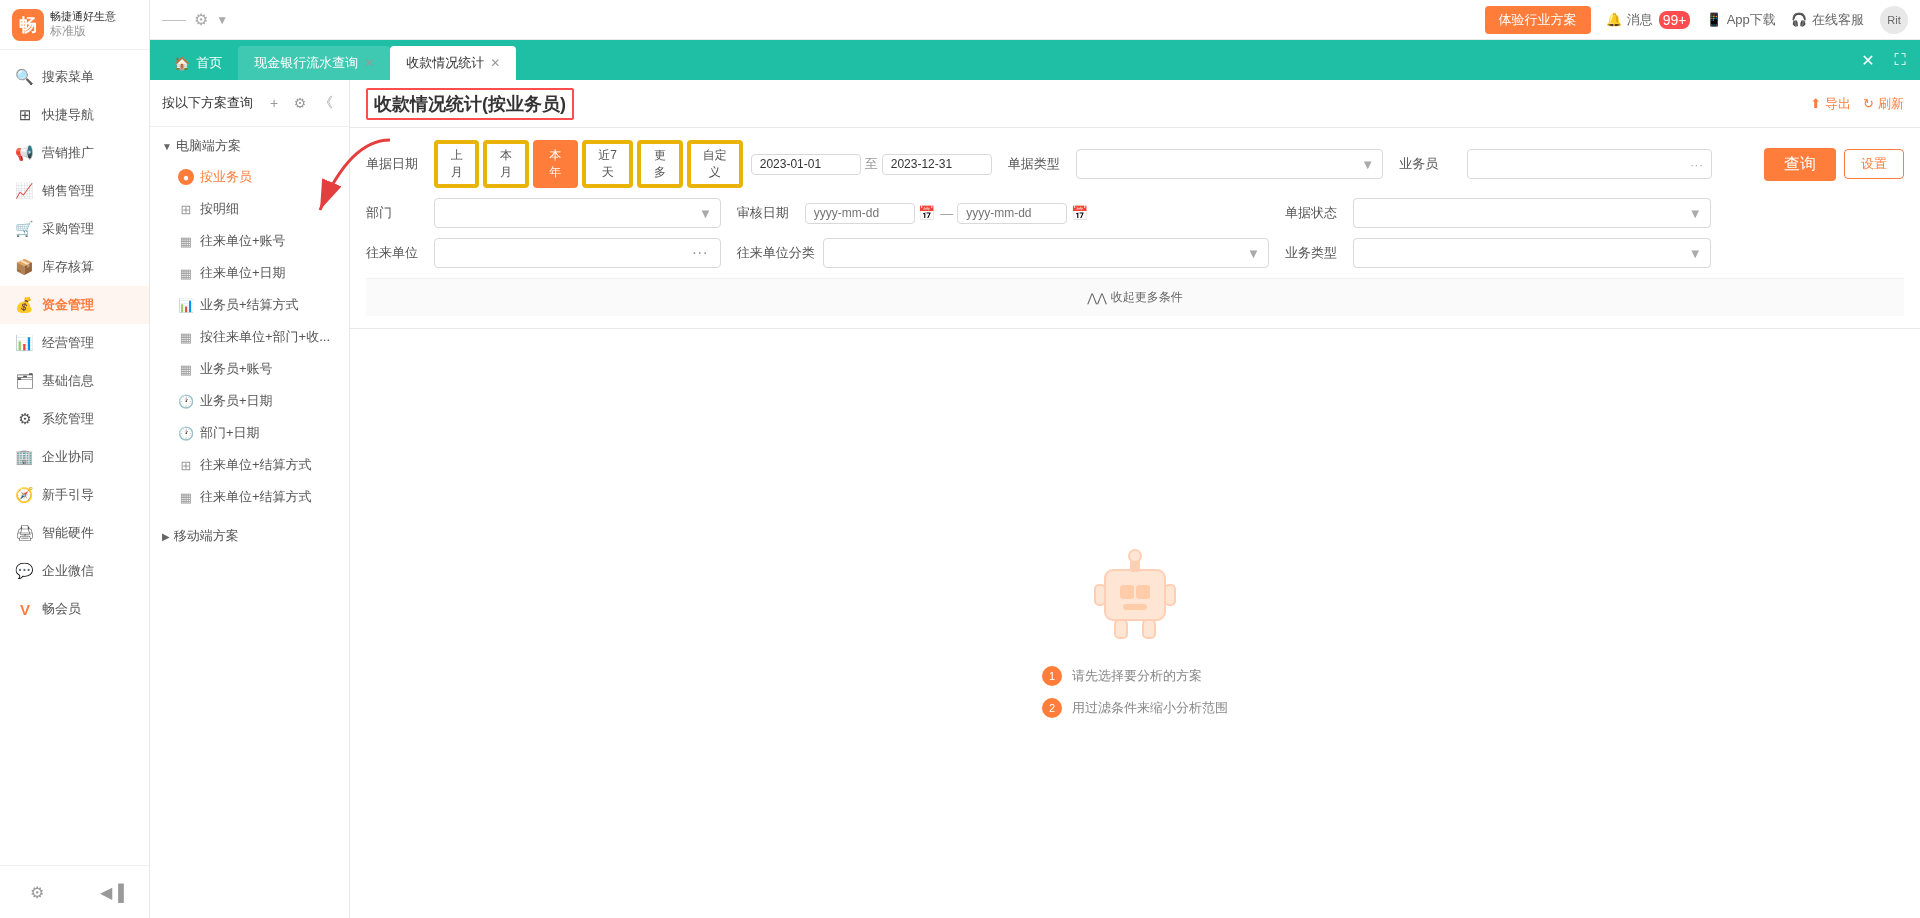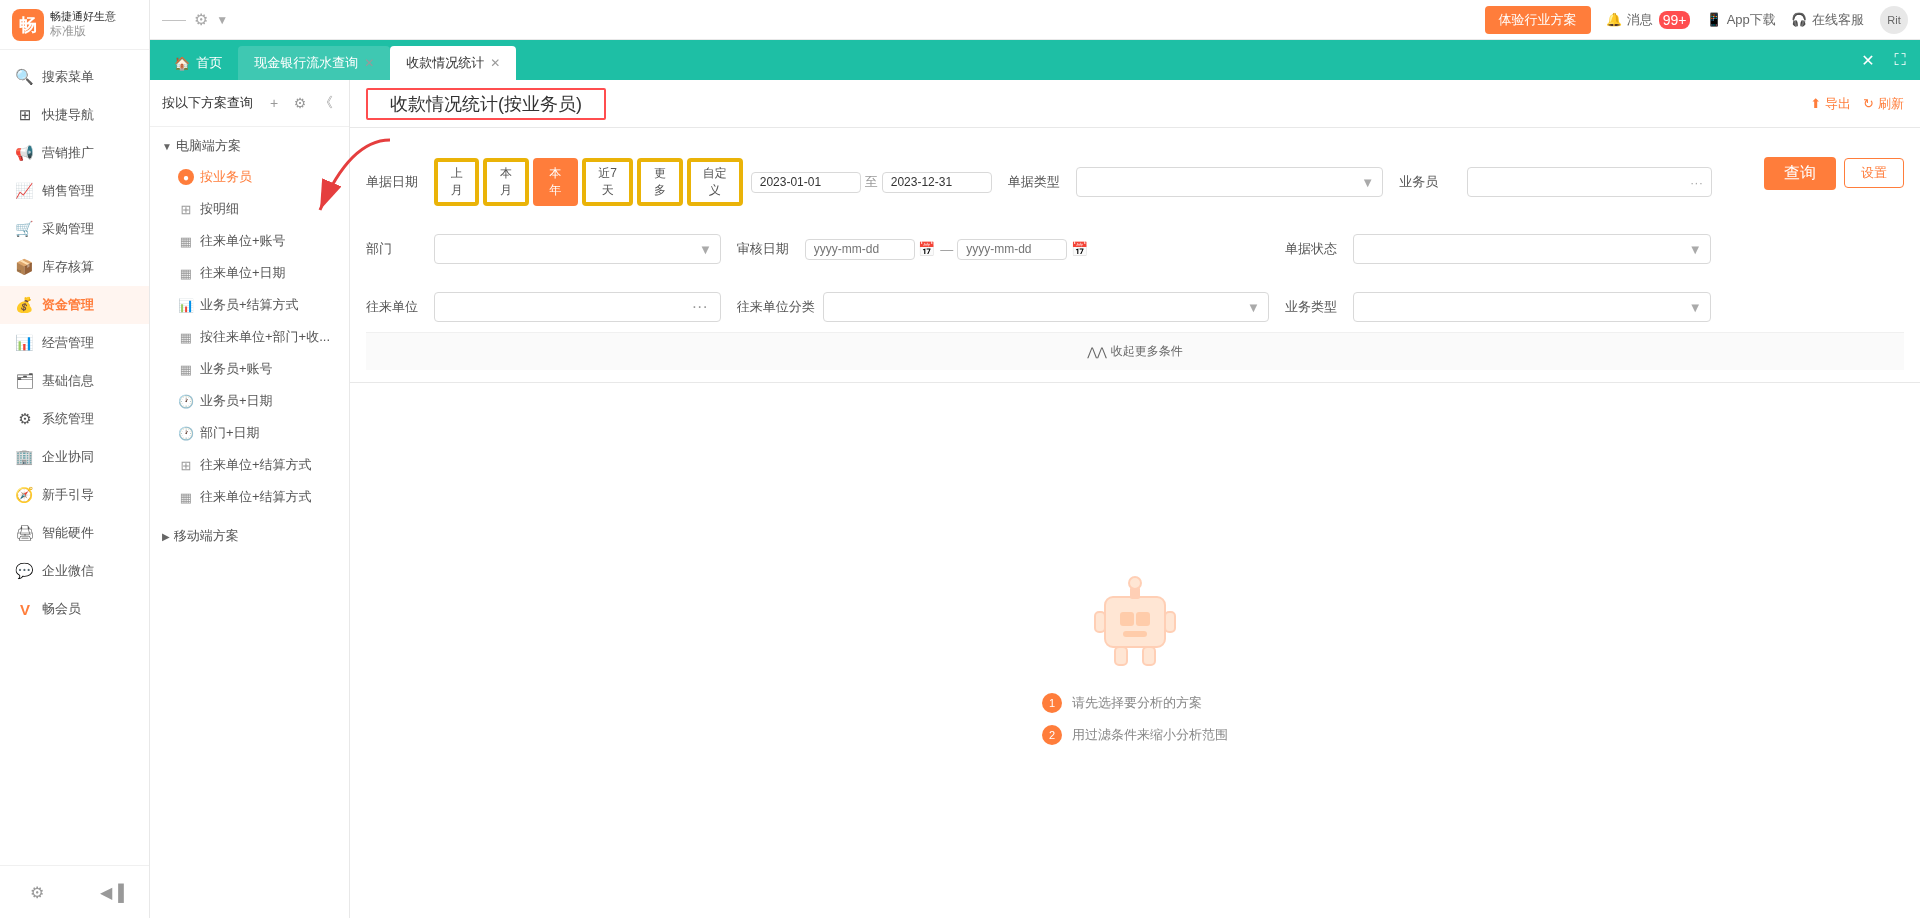--- a/index.html
+++ b/index.html
@@ -304,24 +304,24 @@
       height: 48px;
       background: #fff;
       border-bottom: 1px solid #e8e8e8;
       display: flex;
       align-items: center;
       padding: 0 16px;
       flex-shrink: 0;
     }
     .page-title {
       font-size: 18px;
-      font-weight: 400;
+      font-weight: 700;
       color: #333;
       border: 2px solid #ff4d4f;
-      padding: 2px 22px;
+      padding: 2px 6px;
       border-radius: 2px;
     }
     .page-title-actions {
       margin-left: auto;
       display: flex;
       gap: 12px;
       align-items: center;
     }
     .page-action-btn {
       display: flex;
@@ -343,21 +343,20 @@
       align-items: center;
       margin-bottom: 10px;
       gap: 16px;
     }
     .filter-row:last-child { margin-bottom: 0; }
     .filter-item {
       display: flex;
       align-items: center;
       gap: 8px;
       flex: 1;
-      margin-top: 18px;
     }
     .filter-label {
       font-size: 13px;
       color: #555;
       white-space: nowrap;
       min-width: 60px;
     }
     .filter-select {
       flex: 1;
       height: 30px;

